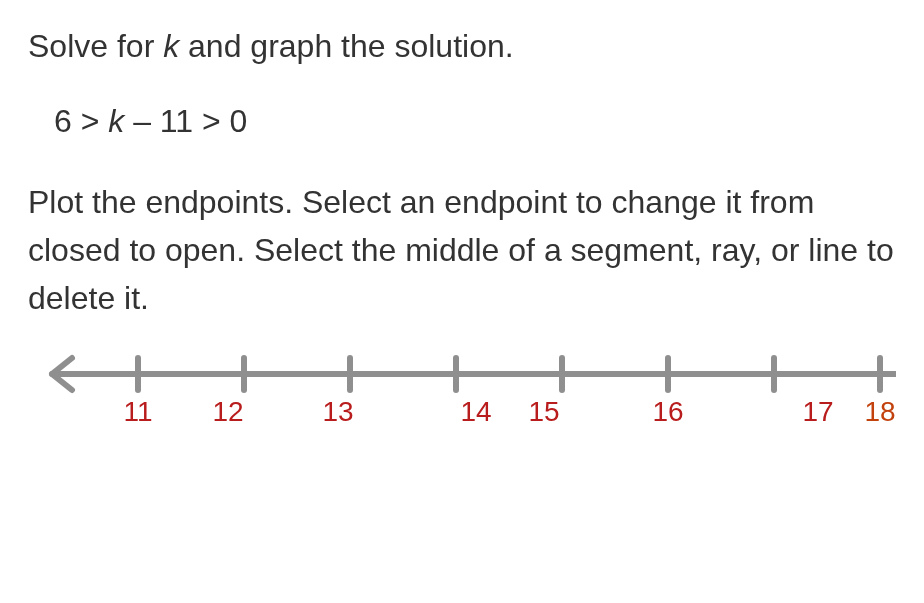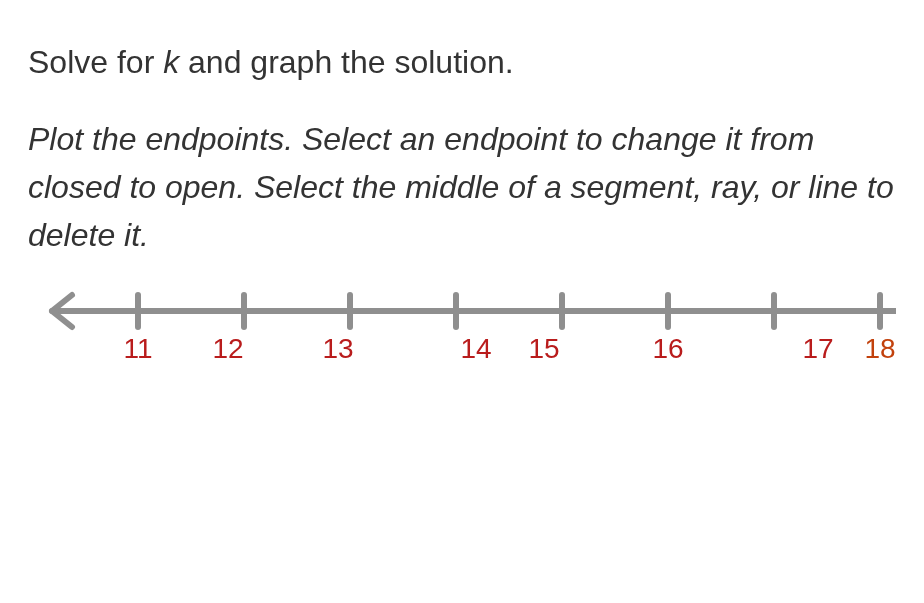--- a/index.html
+++ b/index.html
@@ -5,40 +5,39 @@
   html, body {
     margin: 0;
     padding: 0;
     background: #fff;
     font-family: Arial, Helvetica, sans-serif;
   }
   .page {
     width: 924px;
     height: 603px;
     position: relative;
-    padding: 40px 28px 20px 28px;
+    padding: 24px 28px 20px 28px;
     box-sizing: border-box;
     color: #333;
   }
   .prompt-line {
     font-size: 32px;
     line-height: 1.4;
     margin-bottom: 30px;
   }
   .var {
     font-style: italic;
   }
   .inequality {
     font-size: 32px;
     line-height: 1.4;
     margin: 0 0 34px 26px;
   }
   .instructions {
     font-size: 32px;
-    font-style: italic;
     line-height: 1.5;
     margin-bottom: 20px;
   }
   .numline-wrap {
     position: relative;
     width: 868px;
     height: 100px;
     margin-top: 20px;
   }
   svg.numline {
@@ -78,20 +77,23 @@
   }
 </style>
 </head>
 <body>
 <div class="page">
 
 <div class="prompt-line">
   <span>Solve for </span><span class="var">k</span><span> and graph the solution.</span>
 </div>
 
+<div class="inequality">
+  <span>6</span><span> &gt; </span><span class="var">k</span><span> – 11</span><span> &gt; </span><span>0</span>
+</div>
 
 <div class="instructions">Plot the endpoints. Select an endpoint to change it from closed to open. Select the middle of a segment, ray, or line to delete it.</div>
 
 <div class="numline-wrap">
   <svg class="numline" width="868" height="100" viewBox="0 0 868 100">
 
     <line x1="24" y1="32" x2="868" y2="32" stroke="#8f8f8f" stroke-width="6" stroke-linecap="round"></line>
 
     <polyline points="44,16 24,32 44,48" fill="none" stroke="#8f8f8f" stroke-width="6" stroke-linecap="round" stroke-linejoin="round"></polyline>
 

